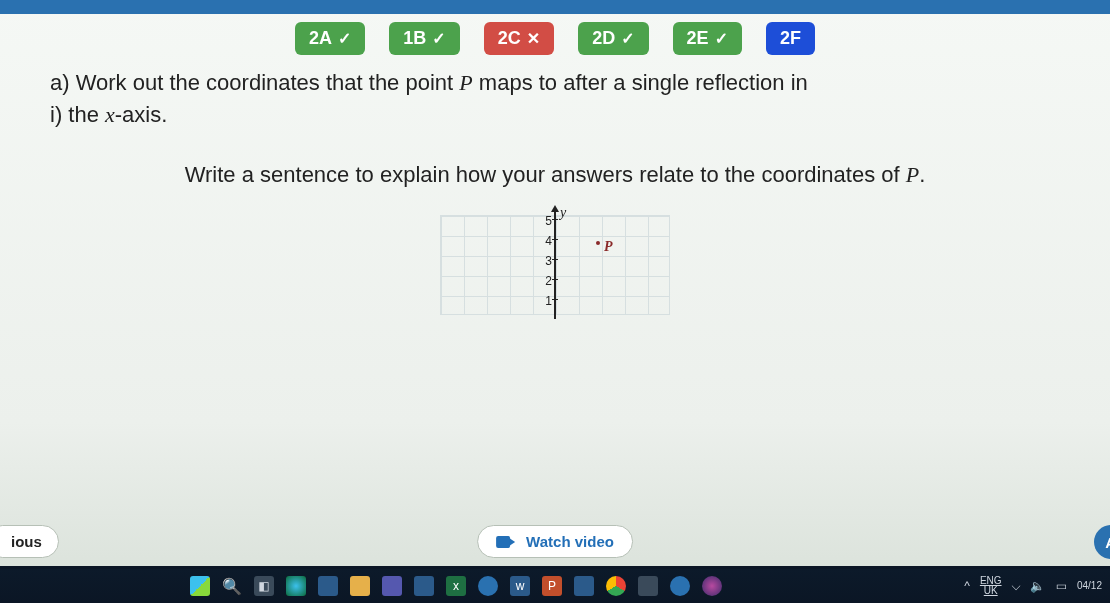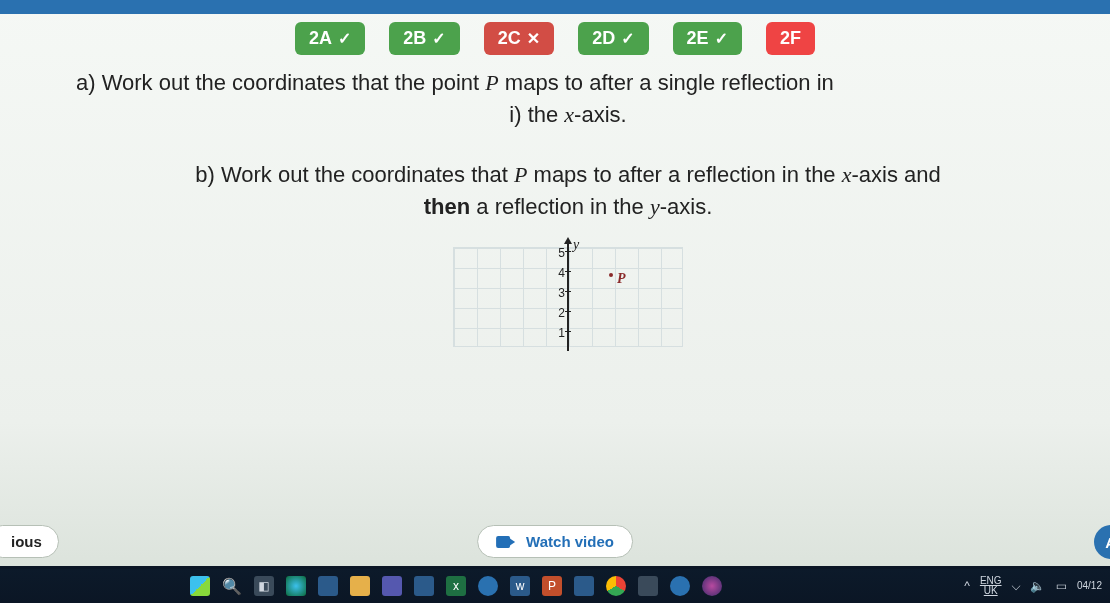--- a/index.html
+++ b/index.html
@@ -28,36 +28,36 @@
       font-size: 18px;
       font-weight: 700;
       display: flex;
       align-items: center;
       gap: 6px;
       color: #fff;
       cursor: pointer;
     }
     .tab.green { background: #4ca24c; }
     .tab.red   { background: #d24d45; }
-    .tab.blue  { background: #ef4444; }
+    .tab.blue  { background: #1d4ed8; }
     .tab.summary {
       background: #fff;
       color: #236fb7;
       border: 1px solid #ccd5cc;
       font-weight: 600;
     }
     .tab .icon { font-size: 16px; }
     .content {
-      padding: 10px 50px 0 76px;
+      padding: 10px 50px 0 50px;
       font-size: 22px;
       color: #222;
       line-height: 1.45;
     }
     .qline { text-align: left; }
-    .center { text-align: center; }
+    .center { }
     .mathvar { font-family: "Times New Roman", Georgia, serif; font-style: italic; }
     .explain { margin-top: 28px; text-align: center; font-size: 22px; }
     .partb { margin-top: 28px; text-align: center; font-size: 22px; }
     .graph-wrap {
       margin-top: 14px;
       display: flex;
       justify-content: center;
       position: relative;
     }
     .graph {
@@ -245,21 +245,21 @@
 <body>
 
 <div class="top-bar"></div>
 
 <div class="tabs">
   <div class="tab green">
     <span>2A</span>
     <span class="icon">✓</span>
   </div>
   <div class="tab green">
-    <span>2B</span>
+    <span>1B</span>
     <span class="icon">✓</span>
   </div>
   <div class="tab red">
     <span>2C</span>
     <span class="icon">✕</span>
   </div>
   <div class="tab green">
     <span>2D</span>
     <span class="icon">✓</span>
   </div>
@@ -272,23 +272,22 @@
   </div>
 </div>
 
 <div class="content">
   <div class="qline">
     a) Work out the coordinates that the point <span class="mathvar">P</span> maps to after a single reflection in
   </div>
   <div class="center">
     i) the <span class="mathvar">x</span>-axis.
   </div>
-  <div class="partb">
-    b) Work out the coordinates that <span class="mathvar">P</span> maps to after a reflection in the <span class="mathvar">x</span>-axis and<br>
-    <b>then</b> a reflection in the <span class="mathvar">y</span>-axis.
+  <div class="explain">
+    Write a sentence to explain how your answers relate to the coordinates of <span class="mathvar">P</span>.
   </div>
 
   <div class="graph-wrap">
     <div class="graph">
       <div class="grid"></div>
       <div class="axis-y"></div>
       <div class="ylabel">y</div>
       <div class="ytick t5">5</div>
       <div class="ytick t4">4</div>
       <div class="ytick t3">3</div>

